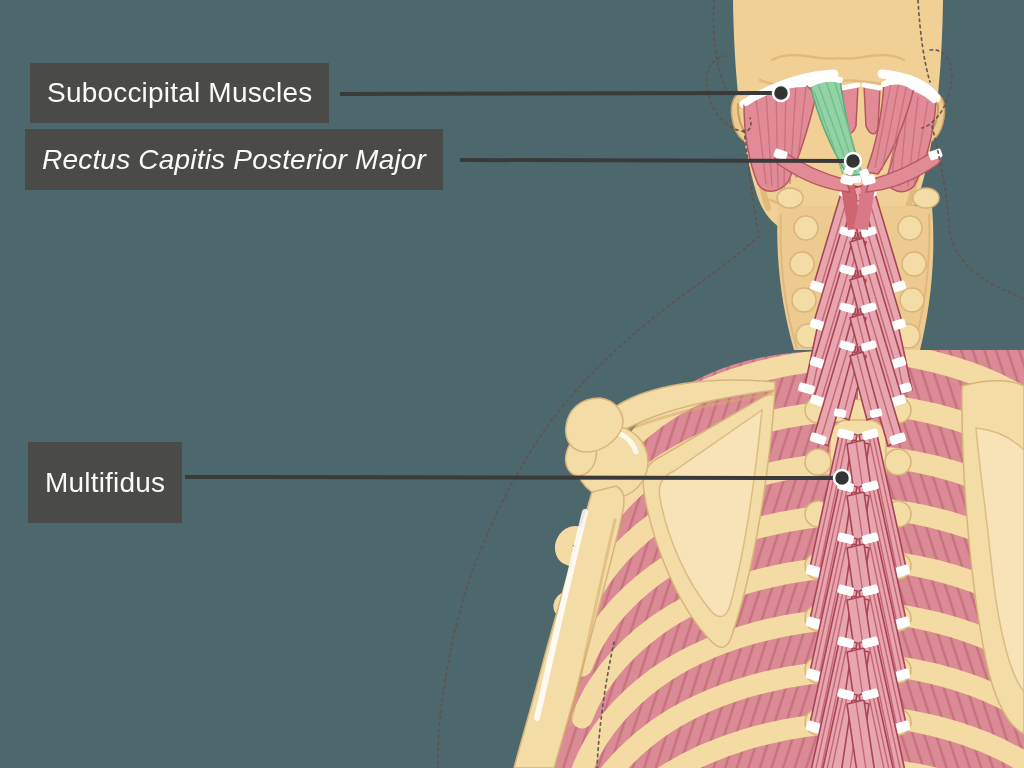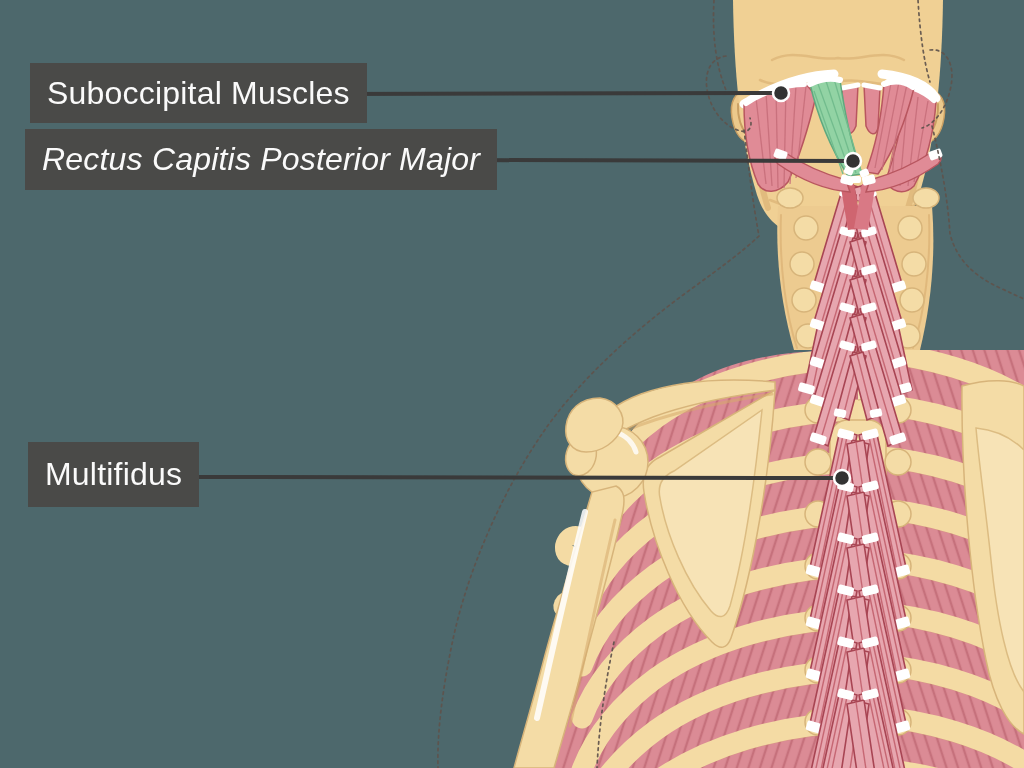--- a/index.html
+++ b/index.html
@@ -1,19 +1,19 @@
 <!DOCTYPE html>
 <html><head>
 <meta charset="utf-8">
 <style>
   html,body{margin:0;padding:0;background:#2e3d3f;}
   .stage{position:relative;width:1024px;height:768px;background:#4d686c;overflow:hidden;
          font-family:"Liberation Sans",sans-serif;}
   svg.art{position:absolute;left:0;top:0;width:1024px;height:768px;display:block;}
-  .label{position:absolute;background:#4a4a48;color:#fafafa;font-size:32px;font-weight:500;
+  .label{position:absolute;background:#4a4a48;color:#fafafa;font-size:28px;font-weight:500;
          display:flex;align-items:center;padding:0 17px;white-space:nowrap;letter-spacing:.2px;
          box-sizing:border-box;}
   
   .skin{fill:#f0d094;stroke:none}
   .ear{fill:#ecc98c;stroke:#c99f63;stroke-width:1.5}
   .earline{stroke:#c99f63;stroke-width:1.8;fill:none;stroke-linecap:round}
   .shade{stroke:#d5a96b;fill:none;opacity:.55;stroke-linecap:round}
   .neck{fill:#edcb90}
   .bone{fill:#f4dca6;stroke:#d7b47a;stroke-width:1.5}
   .boneL{fill:#f7e3b6;stroke:#dcbc82;stroke-width:1.5}
@@ -360,17 +360,17 @@
 </svg>
 
 <div class="label" style="left:30px;top:63px;height:60px;">
   <span>Suboccipital Muscles</span>
 </div>
 
 <div class="label" style="left:25px;top:129px;height:61px;font-style:italic;">
   <span>Rectus Capitis Posterior Major</span>
 </div>
 
-<div class="label" style="left:28px;top:442px;height:65px;">
+<div class="label" style="left:28px;top:442px;height:81px;">
   <span>Multifidus</span>
 </div>
 
 </div>
 
 </body></html>

